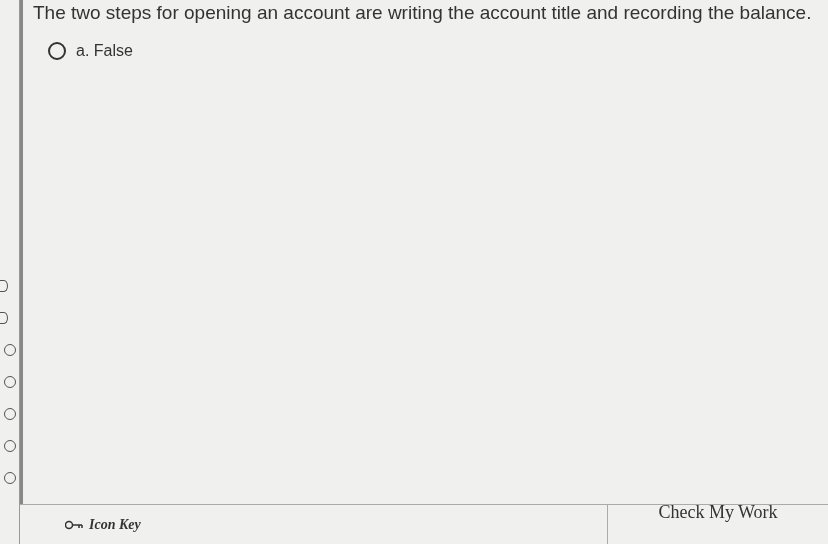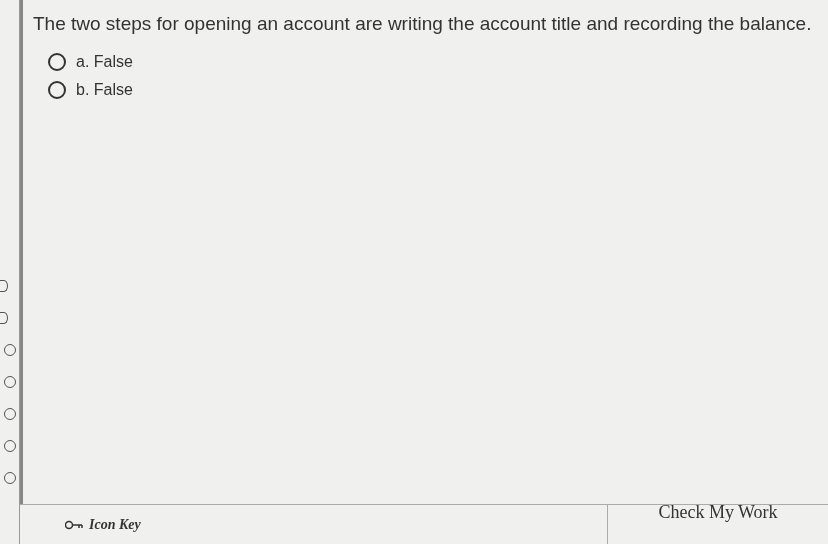--- a/index.html
+++ b/index.html
@@ -41,21 +41,21 @@
       width: 8px;
       margin-left: 0;
     }
     .content-area {
       flex: 1;
       position: relative;
       display: flex;
       flex-direction: column;
     }
     .question-block {
-      padding: 11px 15px 20px 5px;
+      padding: 0 15px 20px 5px;
       border-left: 3px solid #888;
       margin-left: 0;
     }
     .question-text {
       font-size: 19px;
       color: #333;
       margin-bottom: 15px;
       line-height: 1.4;
       padding-left: 5px;
     }
@@ -140,24 +140,20 @@
   </div>
 
   <div class="content-area">
     <div class="question-block">
       <div class="question-text">The two steps for opening an account are writing the account title and recording the balance.</div>
       <div class="options">
         <div class="option-row">
           <div class="radio-circle"></div>
           <span class="option-label">a. False</span>
         </div>
-        <div class="option-row">
-          <div class="radio-circle"></div>
-          <span class="option-label">b. False</span>
-        </div>
       </div>
     </div>
 
     <div class="spacer"></div>
 
     <div class="bottom-bar">
       <div class="icon-key-section">
         <span class="key-icon">
           <svg width="18" height="10" viewBox="0 0 18 10">
             <circle cx="4" cy="5" r="3.5" fill="none" stroke="#333" stroke-width="1.5"></circle>

